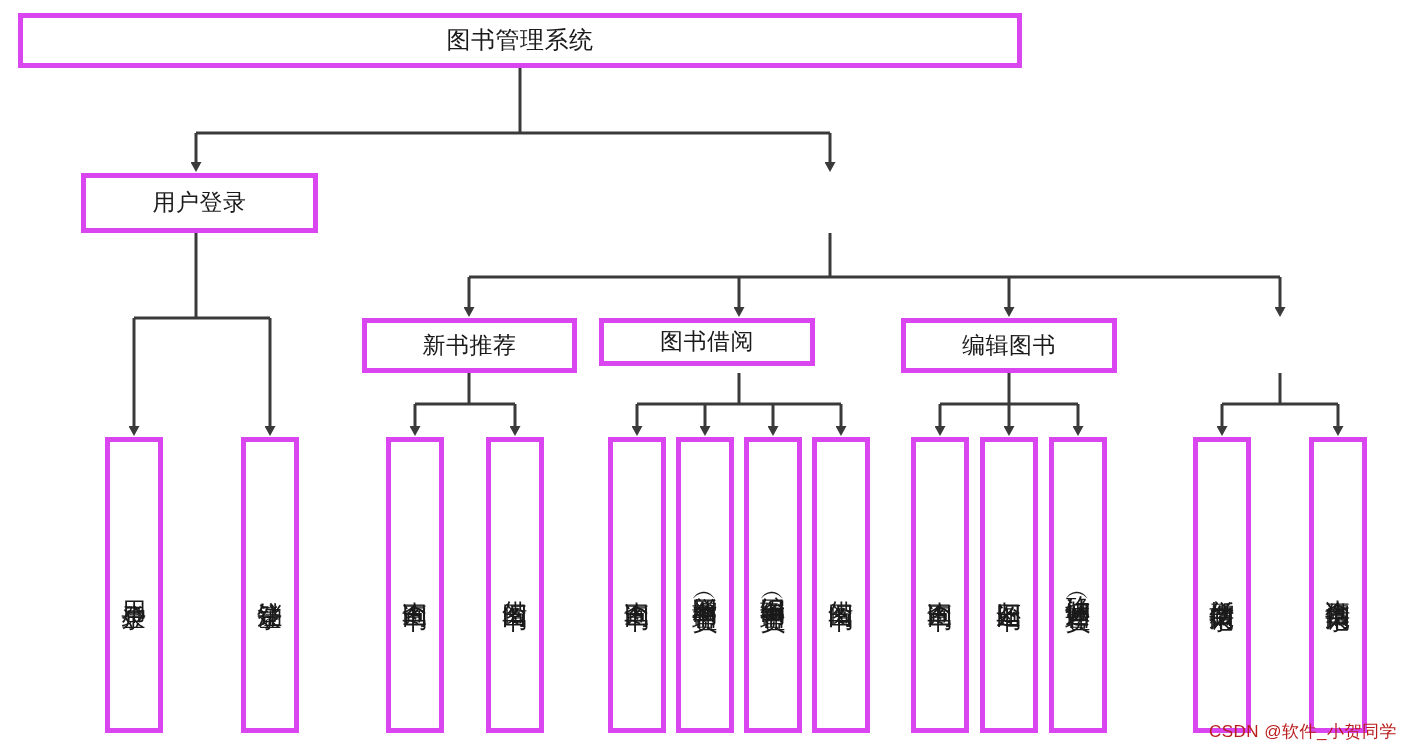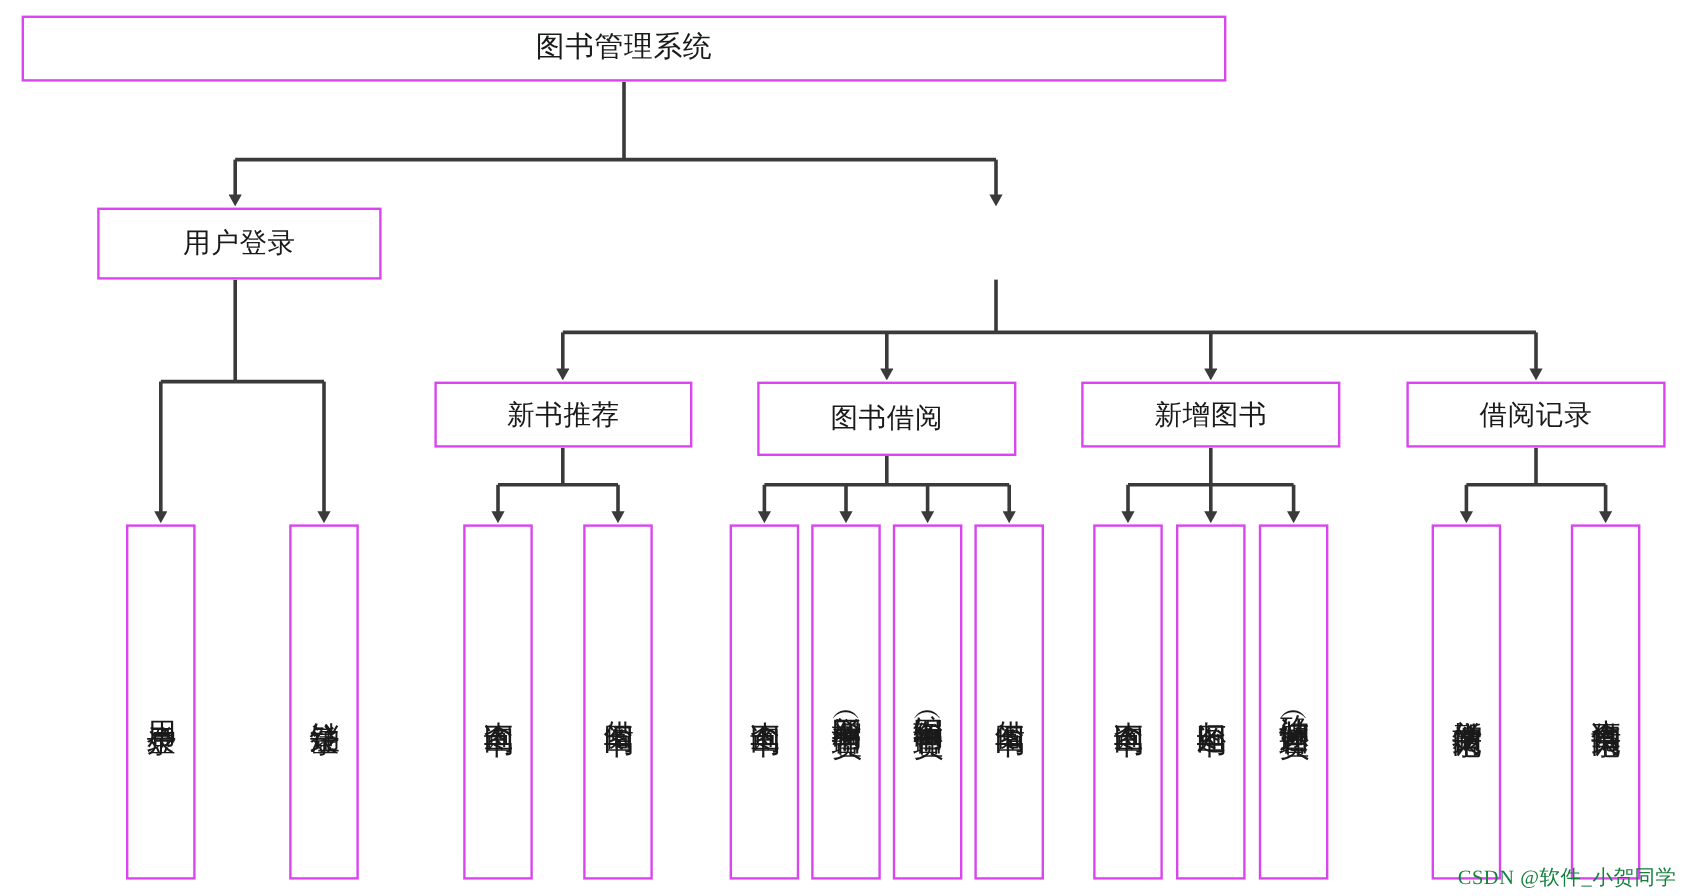--- a/index.html
+++ b/index.html
@@ -15,21 +15,21 @@
   }
   #edges{
     position:absolute;left:0;top:0;
     width:1405px;height:747px;
     pointer-events:none;
   }
   .node{
     position:absolute;
     box-sizing:border-box;
     background:#ffffff;
-    border:2px solid #d946ef;
+    border:5px solid #d946ef;
     display:flex;
     align-items:center;
     justify-content:center;
     color:#1a1a1a;
     z-index:2;
   }
   .node .label{
     display:block;
     text-align:center;
     white-space:pre-line;
@@ -53,25 +53,24 @@
     font-size:25px;
     line-height:1.05;
     letter-spacing:2px;
     max-height:280px;
   }
   .watermark{
     position:absolute;
     right:8px;
     bottom:4px;
     font-size:17px;
-    color:#15803d;
+    color:#b91c1c;
     z-index:3;
     white-space:nowrap;
     letter-spacing:0.5px;
-    font-family:Liberation Serif, serif;
   }
 </style>
 </head>
 <body>
 
 <div id="diagram">
 
   <svg id="edges" viewBox="0 0 1405 747" xmlns="http://www.w3.org/2000/svg">
     <defs>
       <marker id="arrow" markerWidth="10" markerHeight="11" refX="1" refY="5.5" orient="auto" markerUnits="userSpaceOnUse">
@@ -127,28 +126,25 @@
     <span class="label">图书管理系统</span>
   </div>
 
   <div class="node h" style="left:81px;top:173px;width:237px;height:60px;">
     <span class="label">用户登录</span>
   </div>
 
   <div class="node h" style="left:362px;top:318px;width:215px;height:55px;font-family:Liberation Serif, serif;">
     <span class="label">新书推荐</span>
   </div>
-  <div class="node h" style="left:631px;top:318px;width:216px;height:62px;">
+  <div class="node h" style="left:599px;top:318px;width:216px;height:48px;">
     <span class="label">图书借阅</span>
   </div>
   <div class="node h" style="left:901px;top:318px;width:216px;height:55px;">
-    <span class="label">新增图书</span>
-  </div>
-  <div class="node h" style="left:1172px;top:318px;width:216px;height:55px;">
-    <span class="label">借阅记录</span>
+    <span class="label">编辑图书</span>
   </div>
 
   <div class="node v" style="left:105px;top:437px;width:58px;height:296px;">
     <span class="label">用户登录</span>
   </div>
   <div class="node v" style="left:241px;top:437px;width:58px;height:296px;">
     <span class="label">注销登录</span>
   </div>
 
   <div class="node v" style="left:386px;top:437px;width:58px;height:296px;">

